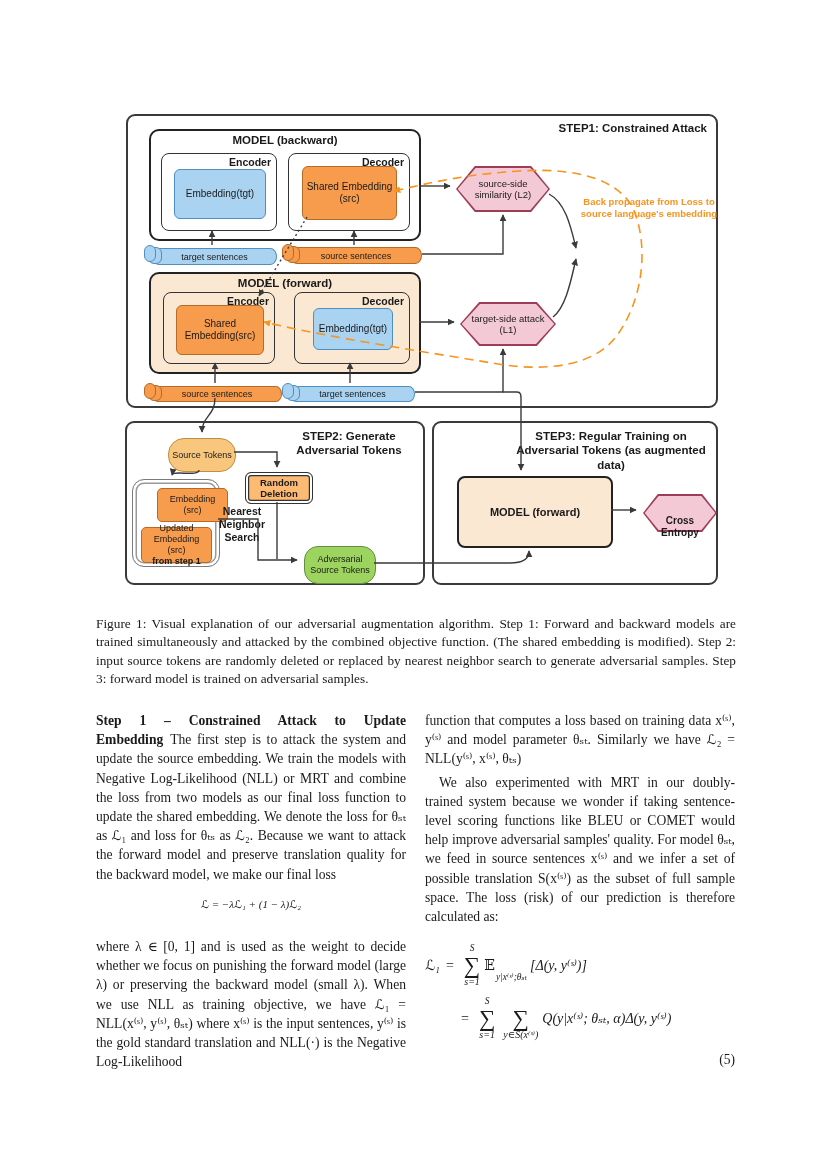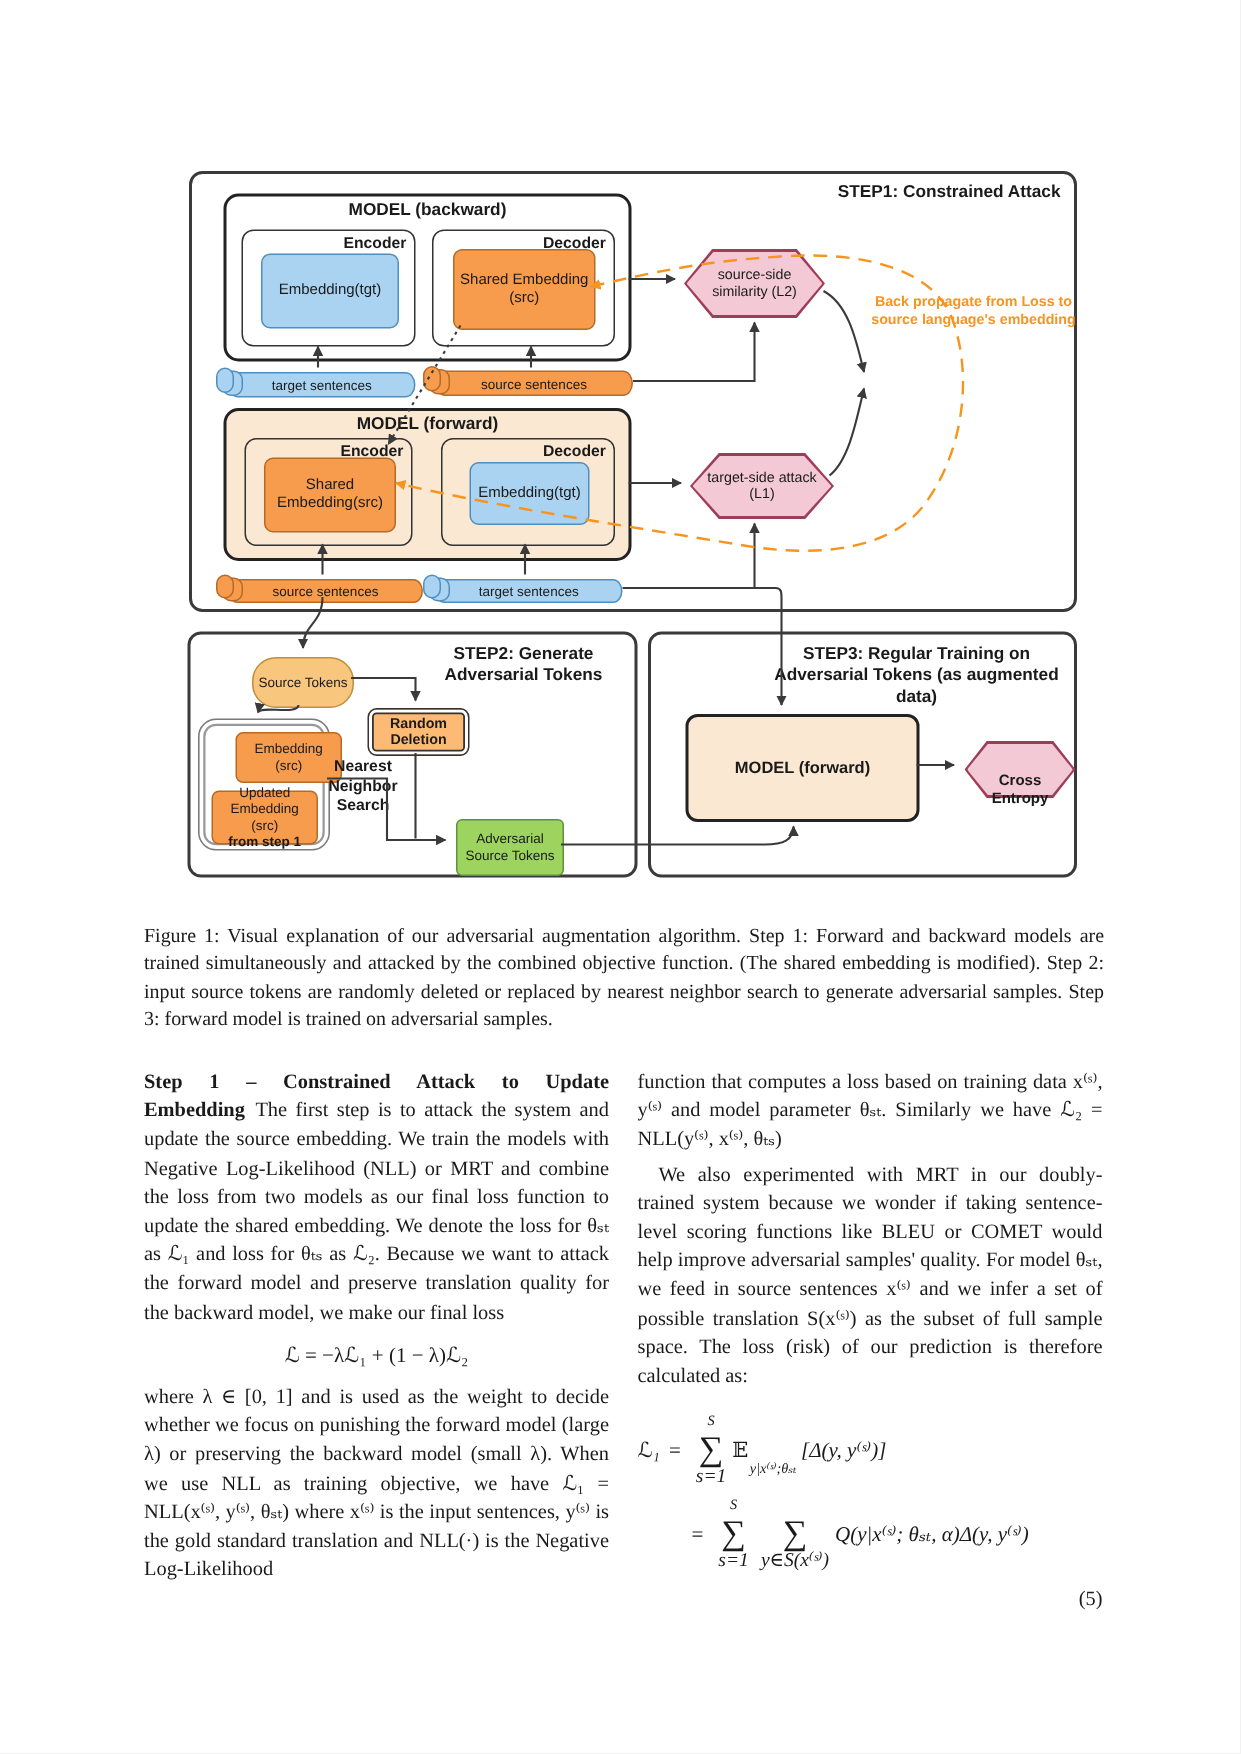--- a/index.html
+++ b/index.html
@@ -35,48 +35,48 @@
   .hex-fill{inset:1.7px;background:#F4C9D6;}
   .hex-label{position:absolute;inset:0;display:flex;align-items:center;justify-content:center;text-align:center;
              font-size:9.5px;line-height:1.2;padding:0 6px;}
   .hex-label.bold{font-weight:bold;}
 
   .note-orange{position:absolute;color:#F7941E;font-weight:bold;font-size:9.5px;text-align:center;line-height:1.3;z-index:3;}
 
   .pill{position:absolute;box-sizing:border-box;display:flex;align-items:center;justify-content:center;text-align:center;
         font-size:9px;line-height:1.2;padding:2px;}
   .pill.amber{background:#F9C67E;border:1.5px solid #BF8F3F;border-radius:16px;}
-  .pill.green{background:#9CD45F;border:1.5px solid #63903C;border-radius:4px;}
+  .pill.green{background:#9CD45F;border:1.5px solid #63903C;border-radius:14px;}
   .pill.orange{background:#F79B4D;border:1.5px solid #B56A26;border-radius:5px;}
   .dbl{background:#fdba74;border:1.3px solid #333;border-radius:6px;
        box-shadow:inset 0 0 0 2px #fff,inset 0 0 0 3.2px #333;font-weight:bold;font-size:9.5px;}
   .container-dbl{position:absolute;box-sizing:border-box;border:1.4px solid #7a7a7a;border-radius:12px;
        box-shadow:inset 0 0 0 2.5px #fff,inset 0 0 0 4px #999;background:#fff;}
   .nn-label{position:absolute;font-weight:bold;font-size:10.5px;text-align:center;line-height:1.25;z-index:3;}
 
   .connectors{position:absolute;left:0;top:0;z-index:6;pointer-events:none;}
 
   
   .serif{font-family:"Liberation Serif","DejaVu Serif","DejaVu Sans",serif;}
   .caption{position:absolute;left:96px;top:615px;width:640px;font-size:13.3px;line-height:18.4px;
            text-align:justify;margin:0;}
   .col{position:absolute;top:711px;width:310px;font-size:13.6px;line-height:19.2px;text-align:justify;}
   .col.left{left:96px;} .col.right{left:425px;}
   .para{margin:0 0 2px 0;}
   .para.indent{text-indent:14px;margin-top:4px;}
   .col-heading{font-weight:bold;margin-right:7px;}
-  .eq1{text-align:center;font-size:14px;margin:11px 0 7px 0;}
+  .eq1{font-style:italic;text-align:center;font-size:11px;margin:11px 0 23px 0;}
 
   .eq5{margin-top:18px;font-style:italic;font-size:14px;}
   .eline{display:flex;align-items:center;margin-bottom:10px;}
   .eline .mo{margin:0 6px;font-style:normal;}
   .sum{display:inline-flex;flex-direction:column;align-items:center;margin:0 4px;line-height:1;}
   .sum .stop{font-size:9.5px;min-height:11px;}
   .sum .ssym{font-size:23px;font-style:normal;line-height:22px;}
-  .sum .sbot{font-size:13px;}
+  .sum .sbot{font-size:10px;}
   .msub{font-size:9.5px;align-self:flex-end;margin:10px 3px 0 1px;}
   .ex{font-style:normal;}
   .l2{padding-left:30px;}
   .eqnum{text-align:right;font-style:normal;font-size:13.6px;margin-top:2px;}
 </style>
 </head>
 <body>
 
 <div class="page">
 

